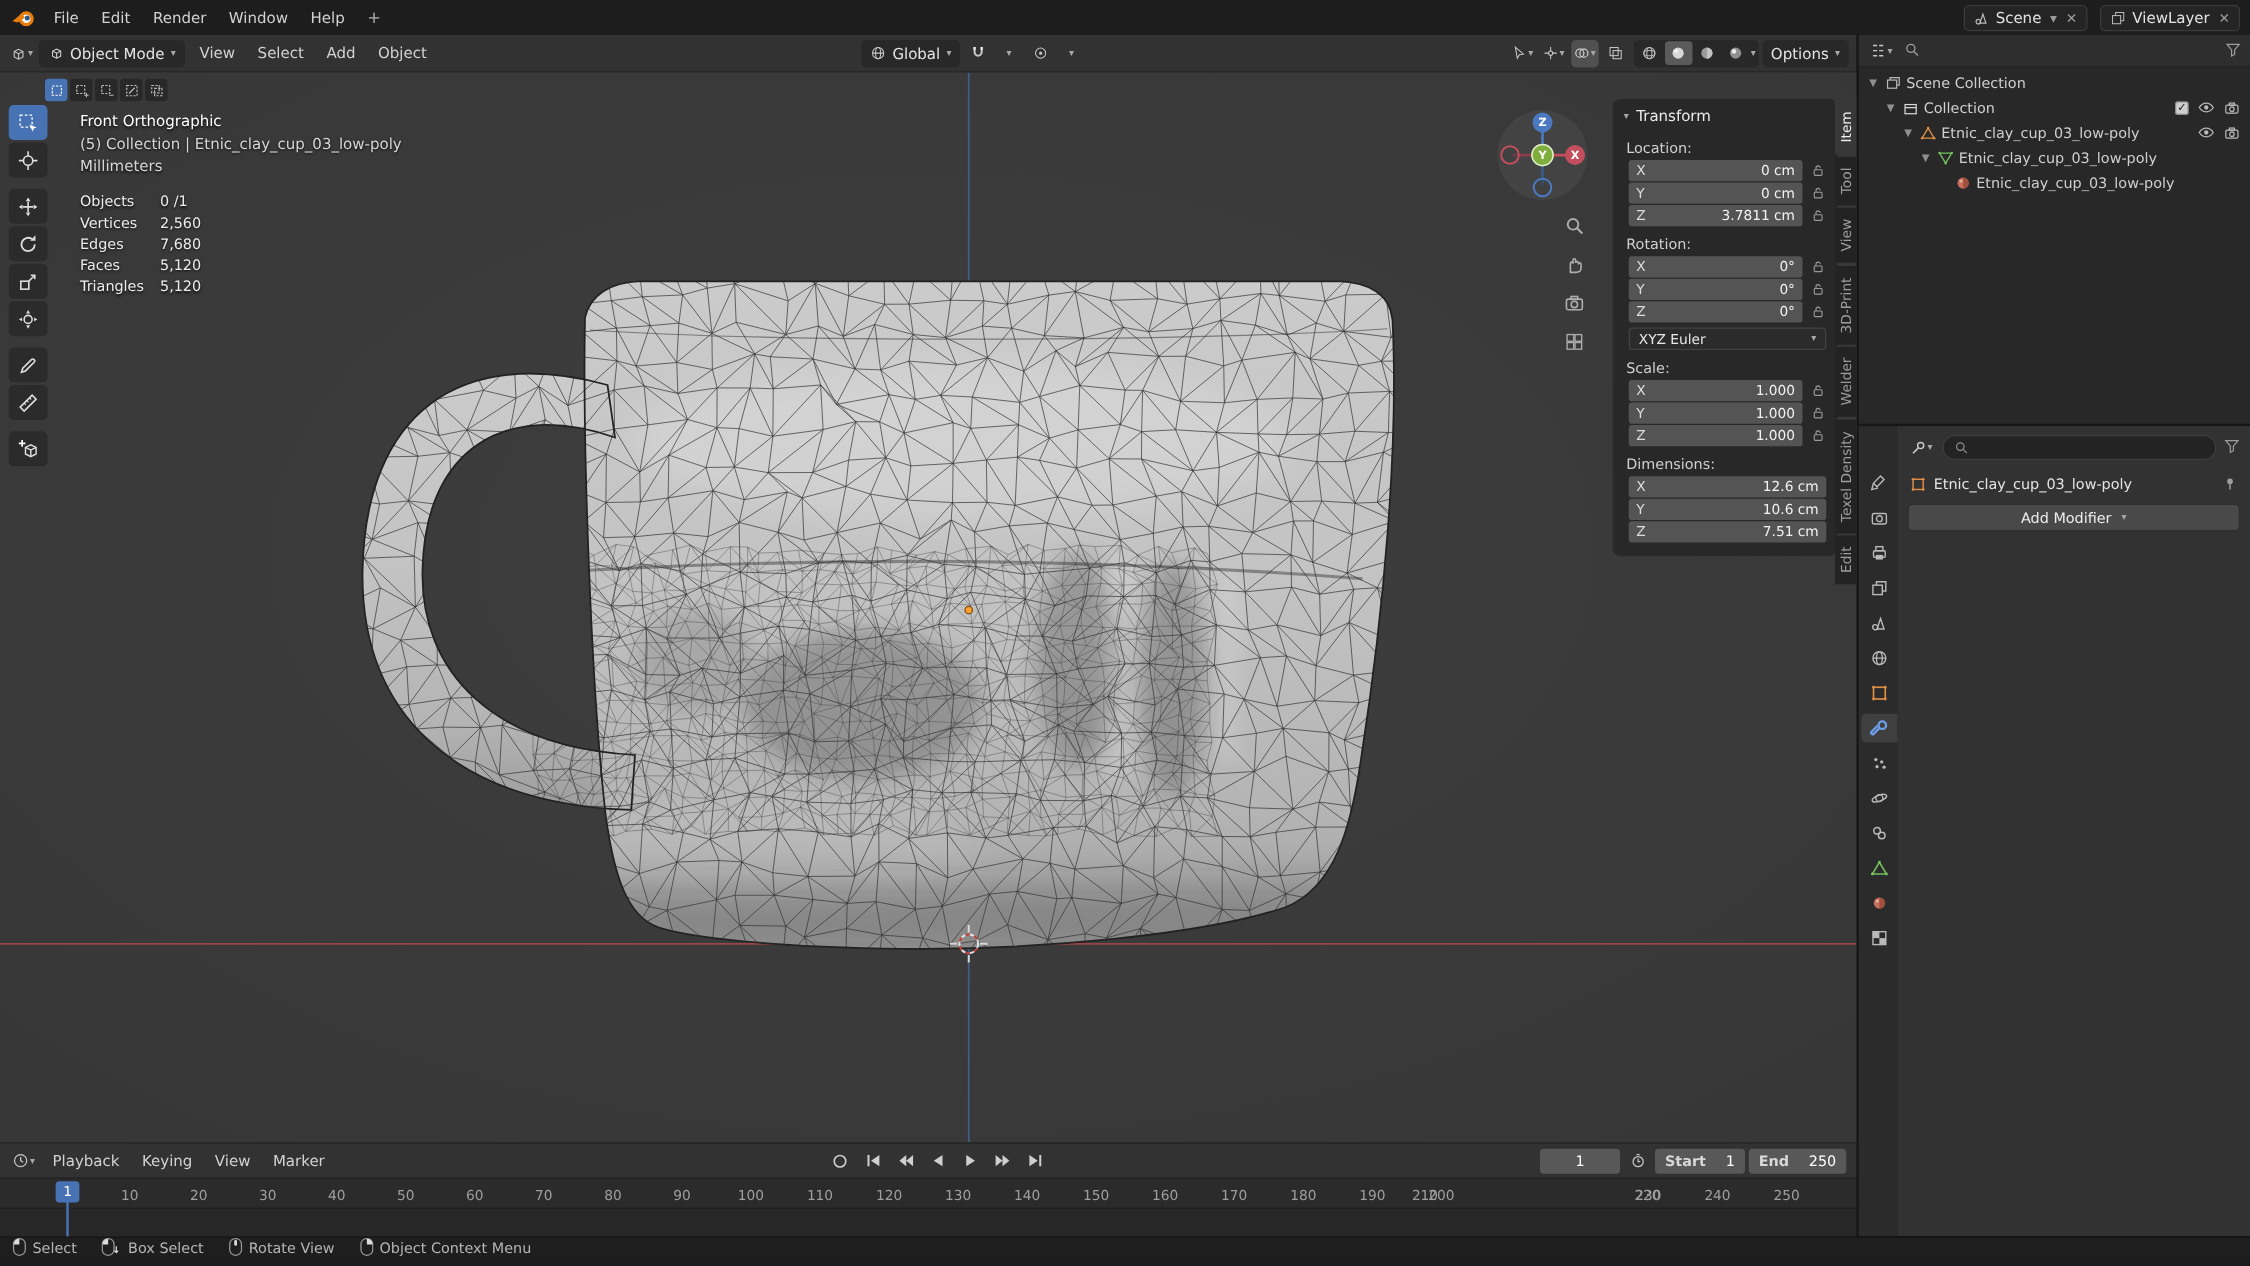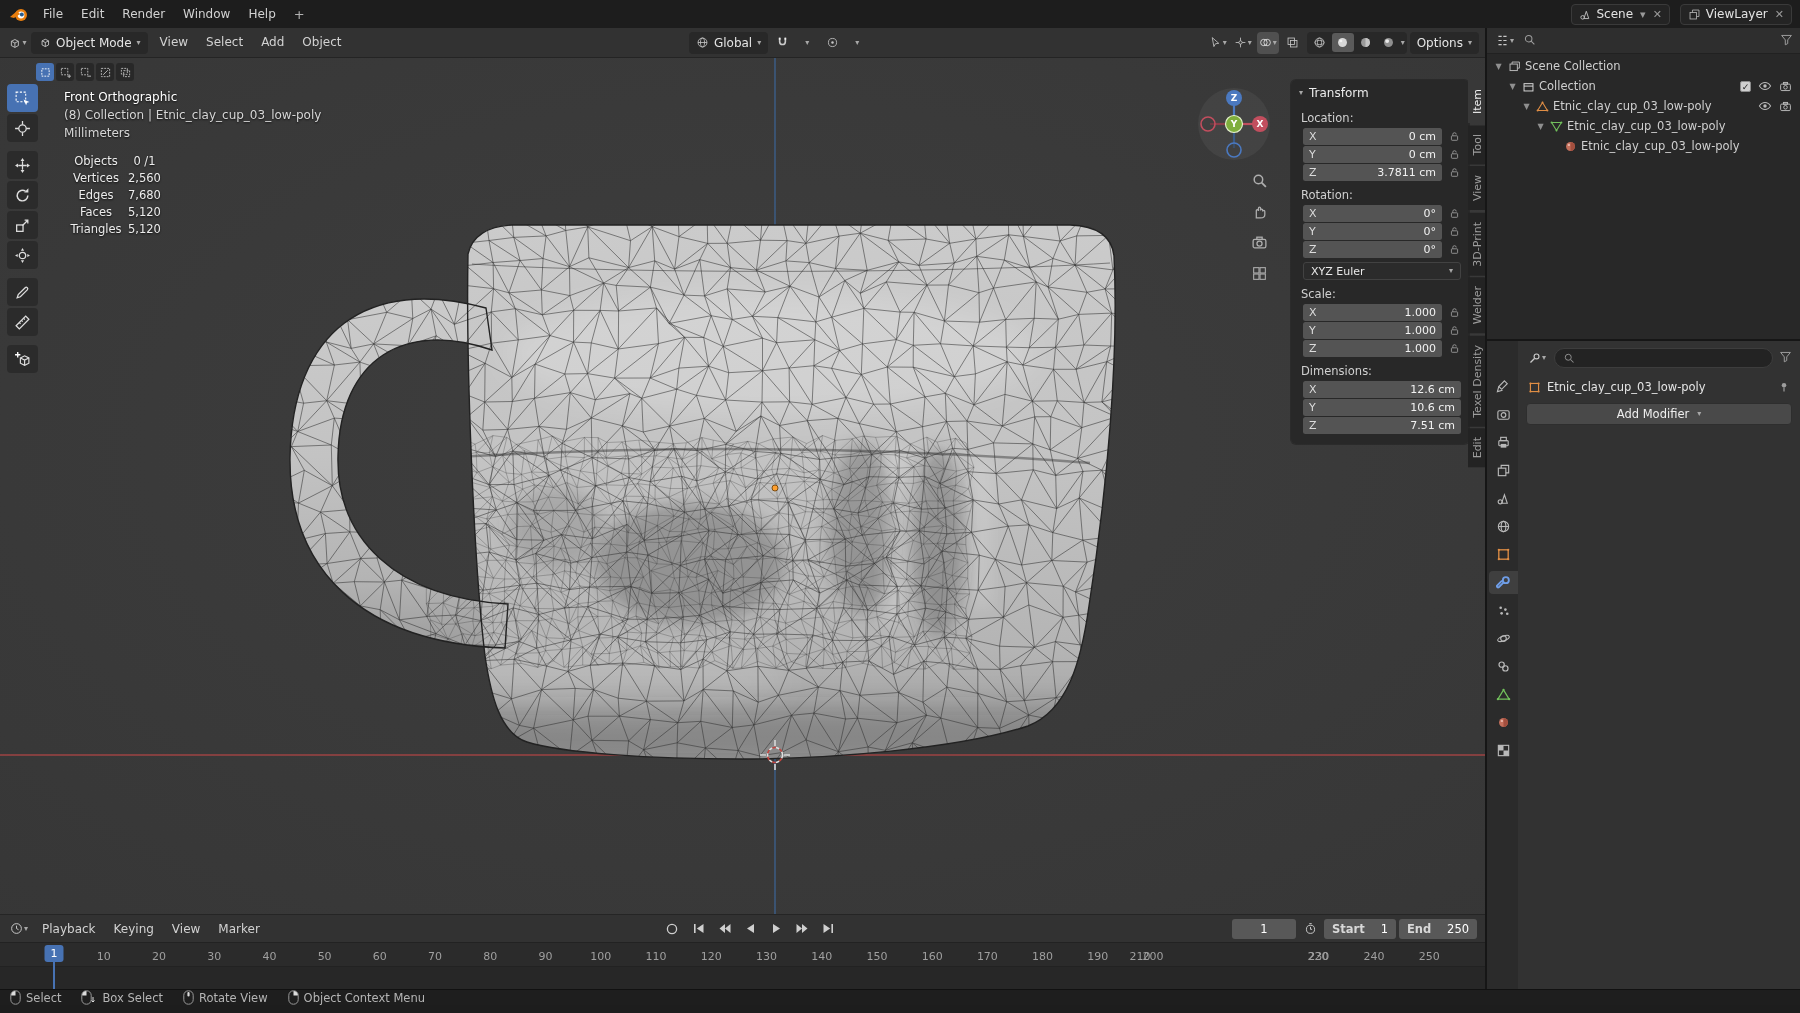--- a/index.html
+++ b/index.html
@@ -37,21 +37,21 @@
   
   .vp-canvas { position:relative; height:856px; background:#3b3b3b; overflow:hidden; }
   #scene { position:absolute; left:0; top:0; }
 
   .tool-settings { position:absolute; left:36px; top:5px; display:flex; gap:2px; }
   .ts-btn { width:18px; height:18px; background:#282828; border-radius:3px; display:flex; align-items:center; justify-content:center; }
   .ts-btn.active { background:#4772b3; }
 
   .vp-info { position:absolute; left:64px; top:30px; line-height:18px; font-size:12px; color:#ffffff; text-shadow:0 1px 2px rgba(0,0,0,.75); white-space:nowrap; }
   .vp-info .sub { color:#d6d6d6; }
-  .vp-stats { position:absolute; left:64px; top:96px; display:grid; grid-template-columns:64px auto; row-gap:3px; font-size:11.5px; color:#ececec; text-shadow:0 1px 2px rgba(0,0,0,.75);text-align:center; }
+  .vp-stats { position:absolute; left:64px; top:96px; display:grid; grid-template-columns:64px auto; row-gap:3px; font-size:11.5px; color:#ececec; text-shadow:0 1px 2px rgba(0,0,0,.75); }
 
   .toolbar { position:absolute; left:7px; top:26px; display:flex; flex-direction:column; gap:2px; }
   .tool-btn { width:31px; height:28px; background:rgba(42,42,42,.9); border-radius:4px; display:flex; align-items:center; justify-content:center; }
   .tool-btn.active { background:#4772b3; }
   .tool-gap { margin-top:7px; }
 
   .nav-gizmo { position:absolute; left:1196px; top:28px; width:76px; height:76px; }
   .nav-btns { position:absolute; left:1249px; top:112px; display:flex; flex-direction:column; gap:11px; }
   .nav-btn { width:20px; height:20px; display:flex; align-items:center; justify-content:center; opacity:.85; }
 
@@ -354,21 +354,21 @@
           <div class="ts-btn">
               <svg width="11" height="11" viewBox="0 0 12 12">
                 <rect x="1.5" y="1.5" width="6.5" height="6.5" fill="none" stroke="#bdbdbd" stroke-dasharray="2 1.2"></rect>
                 <rect x="4" y="4" width="6.5" height="6.5" fill="none" stroke="#bdbdbd" stroke-dasharray="2 1.2"></rect>
               </svg>
             </div>
         </div>
 
         <div class="vp-info">
           <div>Front Orthographic</div>
-          <div class="sub">(8) Collection | Etnic_clay_cup_03_low-poly</div>
+          <div class="sub">(5) Collection | Etnic_clay_cup_03_low-poly</div>
           <div class="sub">Millimeters</div>
         </div>
         <div class="vp-stats" id="vp-stats">
             <div>Objects</div>
             <div>0 /1</div>
             <div>Vertices</div>
             <div>2,560</div>
             <div>Edges</div>
             <div>7,680</div>
             <div>Faces</div>

